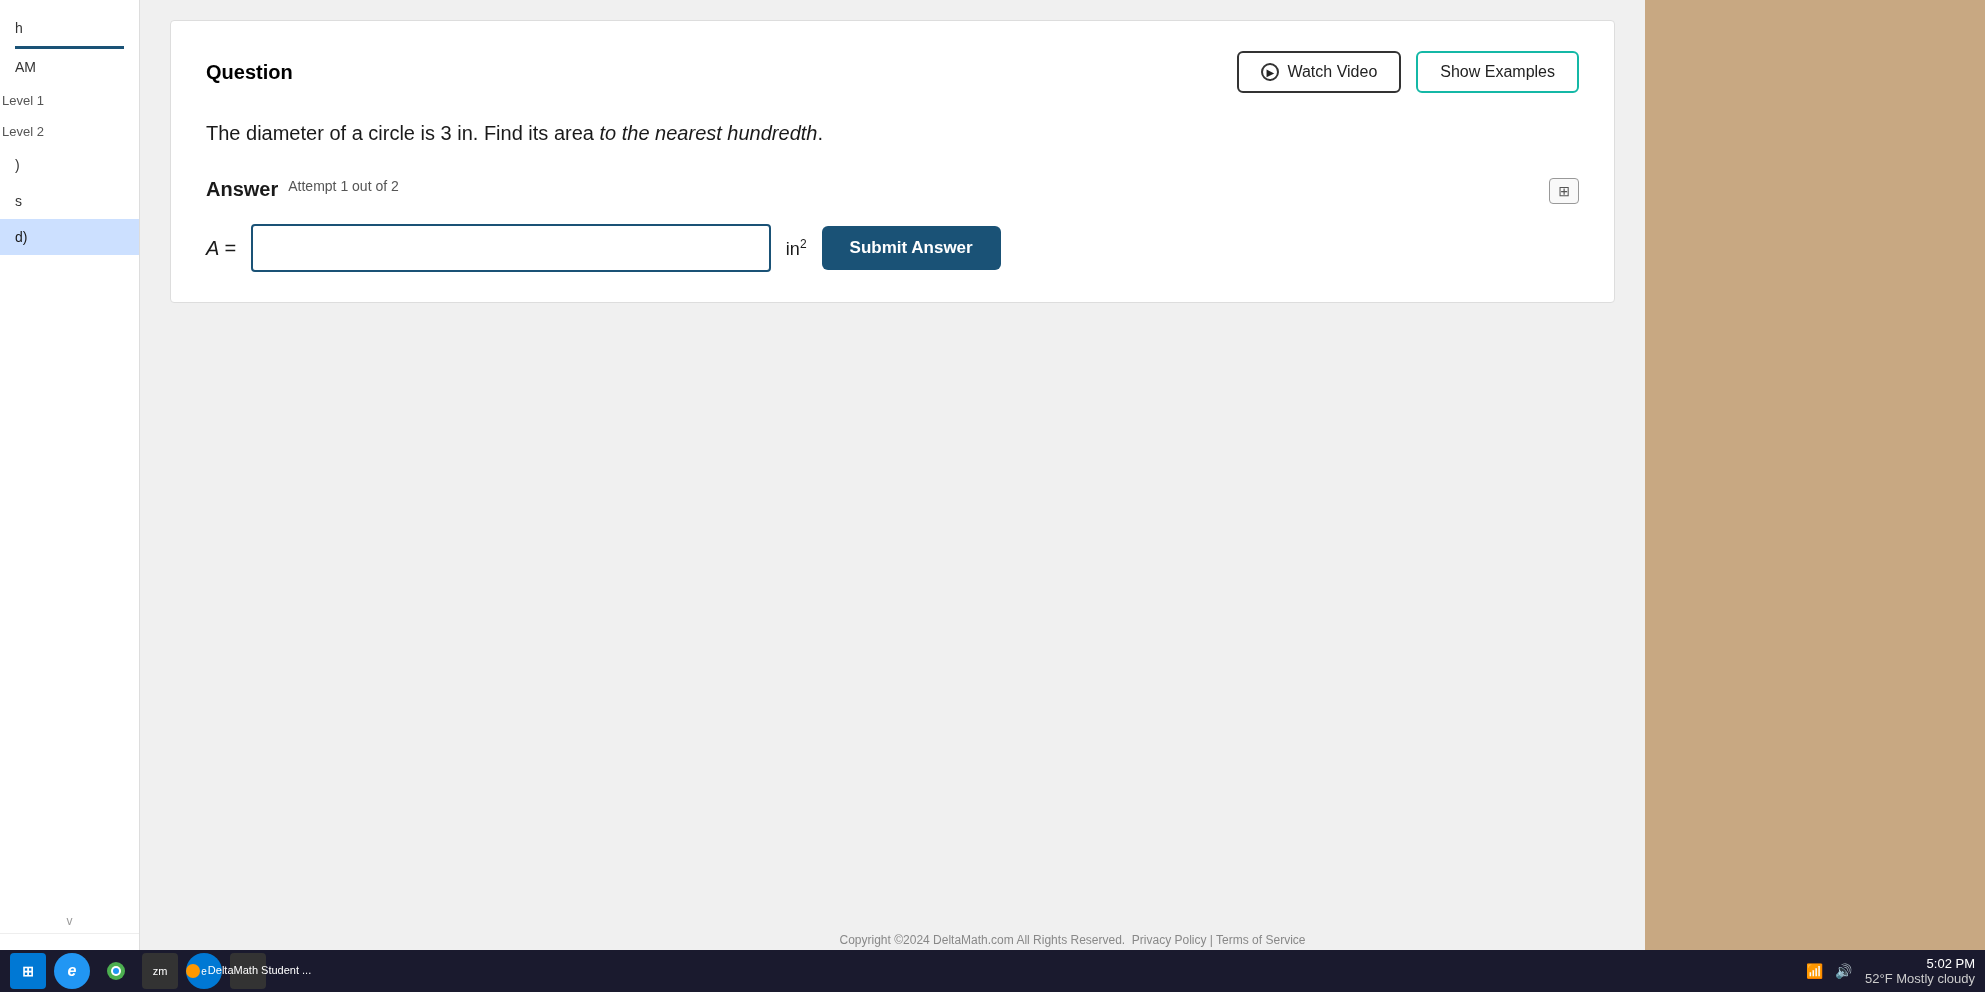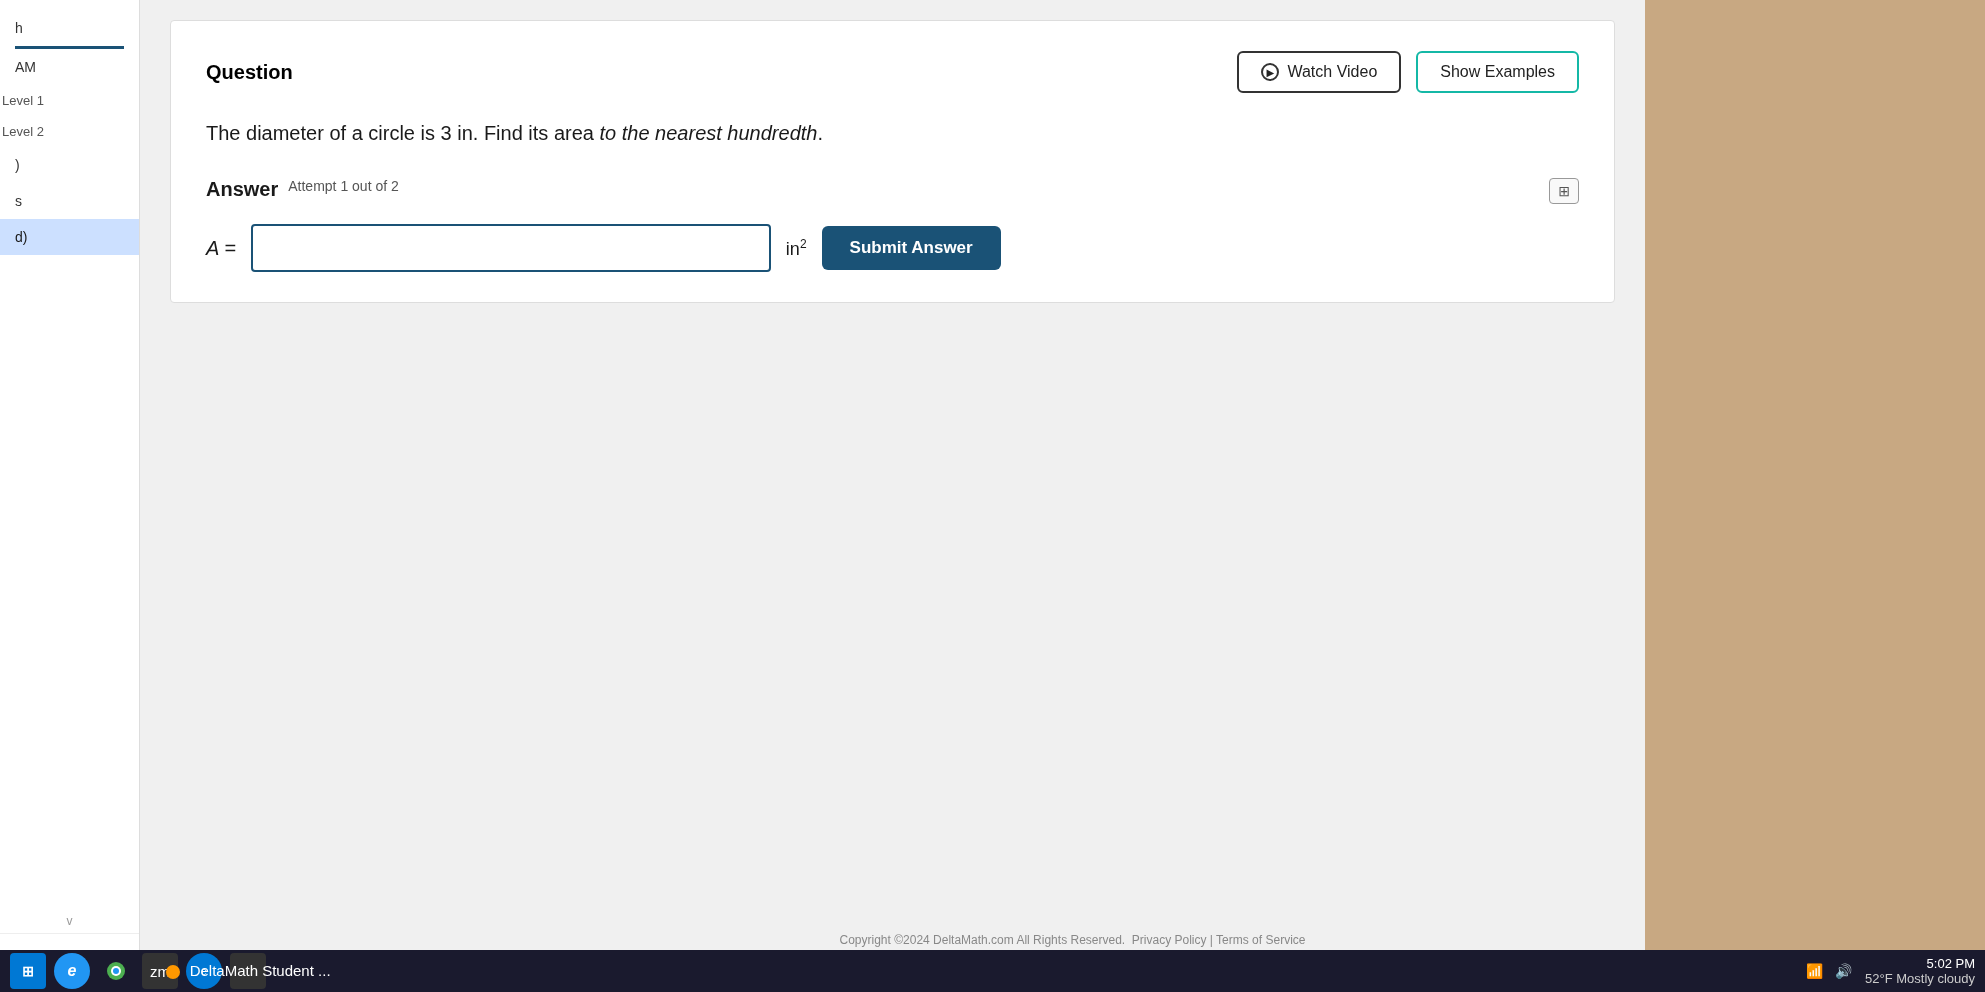--- a/index.html
+++ b/index.html
@@ -293,21 +293,21 @@
       align-items: center;
       justify-content: center;
       border-radius: 4px;
       cursor: pointer;
       font-size: 18px;
     }
     .taskbar-btn.windows { background: #0078d4; color: #fff; font-size: 14px; font-weight: bold; }
     .taskbar-btn.edge { background: #0078d4; color: #fff; font-size: 16px; border-radius: 50%; }
     .taskbar-btn.chrome { color: #fff; font-size: 18px; }
     .taskbar-btn.ie { background: #2196f3; color: #fff; font-size: 16px; border-radius: 50%; }
-    .taskbar-btn.app { background: #333; color: #fff; font-size: 15px; border-radius: 4px; padding: 4px 8px; white-space: nowrap; }
+    .taskbar-btn.app { background: #333; color: #fff; font-size: 11px; border-radius: 4px; padding: 4px 8px; white-space: nowrap; }
     .taskbar-spacer { flex: 1; }
     .taskbar-right {
       display: flex;
       align-items: center;
       gap: 12px;
       color: #ccc;
       font-size: 12px;
     }
     .taskbar-time { font-size: 13px; color: #fff; text-align: right; }
     .taskbar-weather { color: #ccc; font-size: 13px; }

